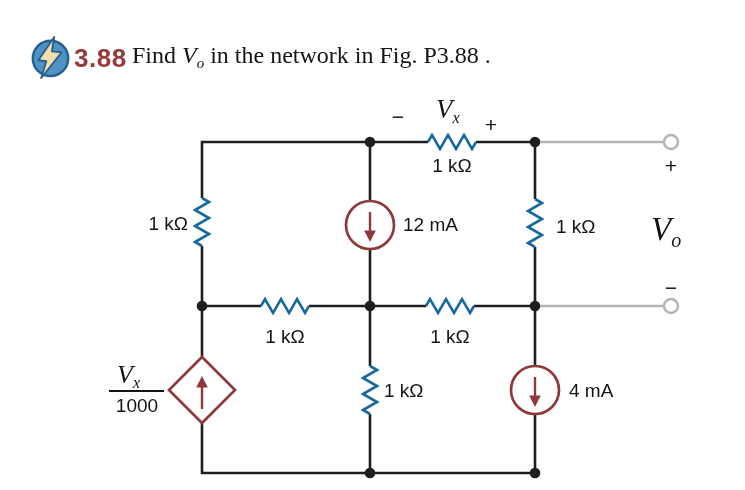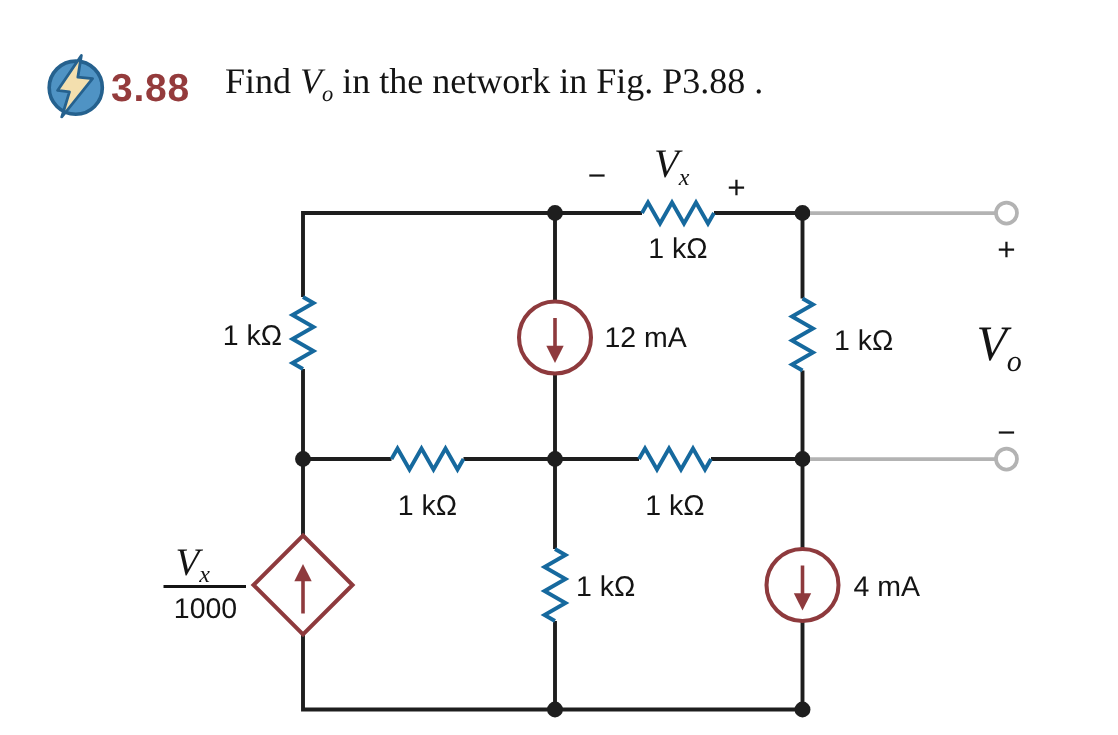--- a/index.html
+++ b/index.html
@@ -19,21 +19,21 @@
   }
   .header { position: absolute; left: 0; top: 0; width: 745px; height: 90px; margin-left: 10px; }
   .bolt-icon { position: absolute; left: 20px; top: 36px; width: 41px; height: 43px; }
   .prob-num {
     position: absolute; left: 64px; top: 43px;
     font-family: "Liberation Sans", sans-serif;
     font-weight: bold; font-size: 26px; color: var(--number);
     letter-spacing: 0.5px;
   }
   .prob-title {
-    position: absolute; left: 140px; top: 42px;
+    position: absolute; left: 122px; top: 42px;
     font-family: "Liberation Serif", serif;
     font-size: 24px; color: #141414; white-space: pre;
   }
   .t-var { font-style: italic; }
   .t-sub { font-style: italic; font-size: 15px; vertical-align: -5px; }
   .circuit-svg { position: absolute; left: 0; top: 0; }
 
   .wire  { stroke: var(--wire); stroke-width: 2.6; fill: none; }
   .res   { stroke: var(--resistor); stroke-width: 2.6; fill: none; }
   .src   { stroke: var(--source); stroke-width: 2.7; fill: #ffffff; }

